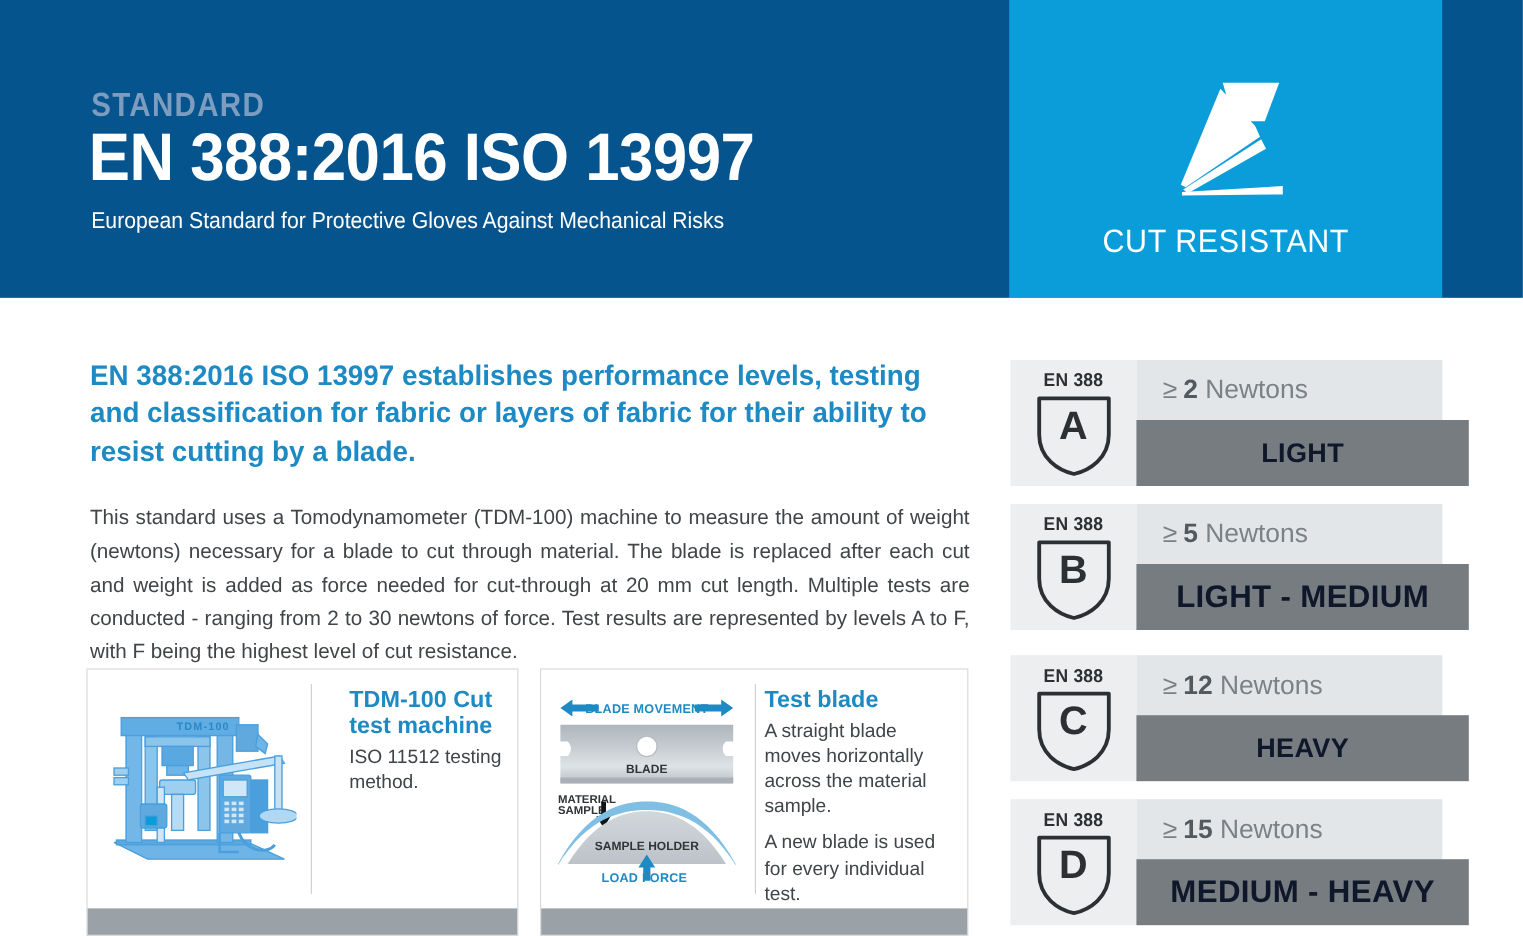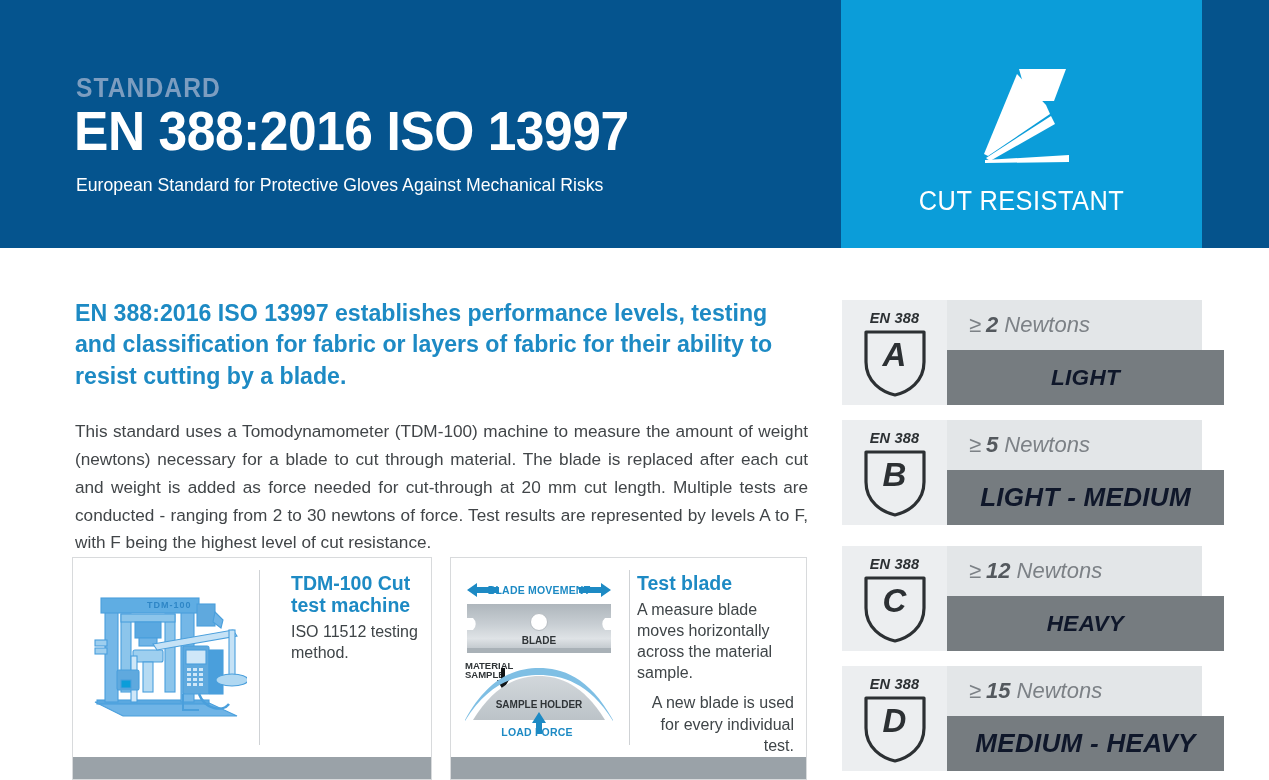--- a/index.html
+++ b/index.html
@@ -59,31 +59,31 @@
   .card { position:absolute; top:557px; height:223px; background:#ffffff; border:1px solid #d8dadc; }
   .card-1 { left:72px; width:360px; }
   .card-2 { left:450px; width:357px; }
   .card-inner { position:absolute; left:0; top:0; right:0; bottom:22px; display:flex; }
   .card-figure { position:relative; width:186px; flex:0 0 186px; }
   .card-figure-2 { width:172px; flex:0 0 172px; }
   .card-divider { position:absolute; top:12px; bottom:12px; width:1px; background:#cfd2d5; }
   .card-text { position:relative; padding:14px 12px 8px 32px; flex:1; }
   .card-title { color:#1d8ac4; font-size:19.5px; font-weight:bold; line-height:1.13; margin-bottom:5px; }
   .card-body { color:#3f4548; font-size:16px; line-height:1.32; }
-  .card-body + .card-body { margin-top:9px;text-align:right; }
+  .card-body + .card-body { margin-top:9px; }
   .card-footer { position:absolute; left:0; right:0; bottom:0; height:22px; background:#9aa2a8; }
 
   
   .tdm-img { position:absolute; left:14px; top:26px; width:160px; height:150px; }
 
   
   .blade-diagram { position:absolute; left:8px; top:10px; width:160px; height:170px; }
 
   
-  .rating-row { position:absolute; left:842px; width:360px; height:105px;font-style:italic; }
+  .rating-row { position:absolute; left:842px; width:360px; height:105px; }
   .rating-shield-box {
     position:absolute; left:0; top:0; width:105px; height:105px;
     background:#eceef0;
   }
   .en-label {
     position:absolute; left:0; top:9px; width:105px; text-align:center;
     font-size:15.5px; font-weight:bold; color:#2c3033; letter-spacing:0.2px;
     transform:scaleX(0.94); transform-origin:center top;
   }
   .shield-wrap { position:absolute; left:50%; top:28px; transform:translateX(-50%); width:66px; height:70px; }
@@ -243,21 +243,21 @@
           <text x="80" y="140" text-anchor="middle" font-family="'Liberation Sans', sans-serif" font-size="10" font-weight="bold" fill="#2f3437">SAMPLE HOLDER</text>
 
           <path d="M80 144 L87 155 L83 155 L83 166 L77 166 L77 155 L73 155 Z" fill="#1d8ac4"></path>
         </svg>
         <div style="position:absolute; left:0; top:168px; width:172px; text-align:center;
                     font-size:10.5px; font-weight:bold; color:#1d8ac4; letter-spacing:0.2px;">LOAD FORCE</div>
       </div>
       <div class="card-divider" style="left:178px;"></div>
       <div class="card-text" style="padding-left:14px;">
         <div class="card-title">Test blade</div>
-        <div class="card-body">A measure blade moves horizontally across the material sample.</div>
+        <div class="card-body">A straight blade moves horizontally across the material sample.</div>
         <div class="card-body">A new blade is used for every individual test.</div>
       </div>
     </div>
     <div class="card-footer"></div>
   </div>
 
   <div class="rating-row" style="top:300px;">
     <div class="rating-shield-box">
       <div class="en-label">EN 388</div>
       <div class="shield-wrap">

